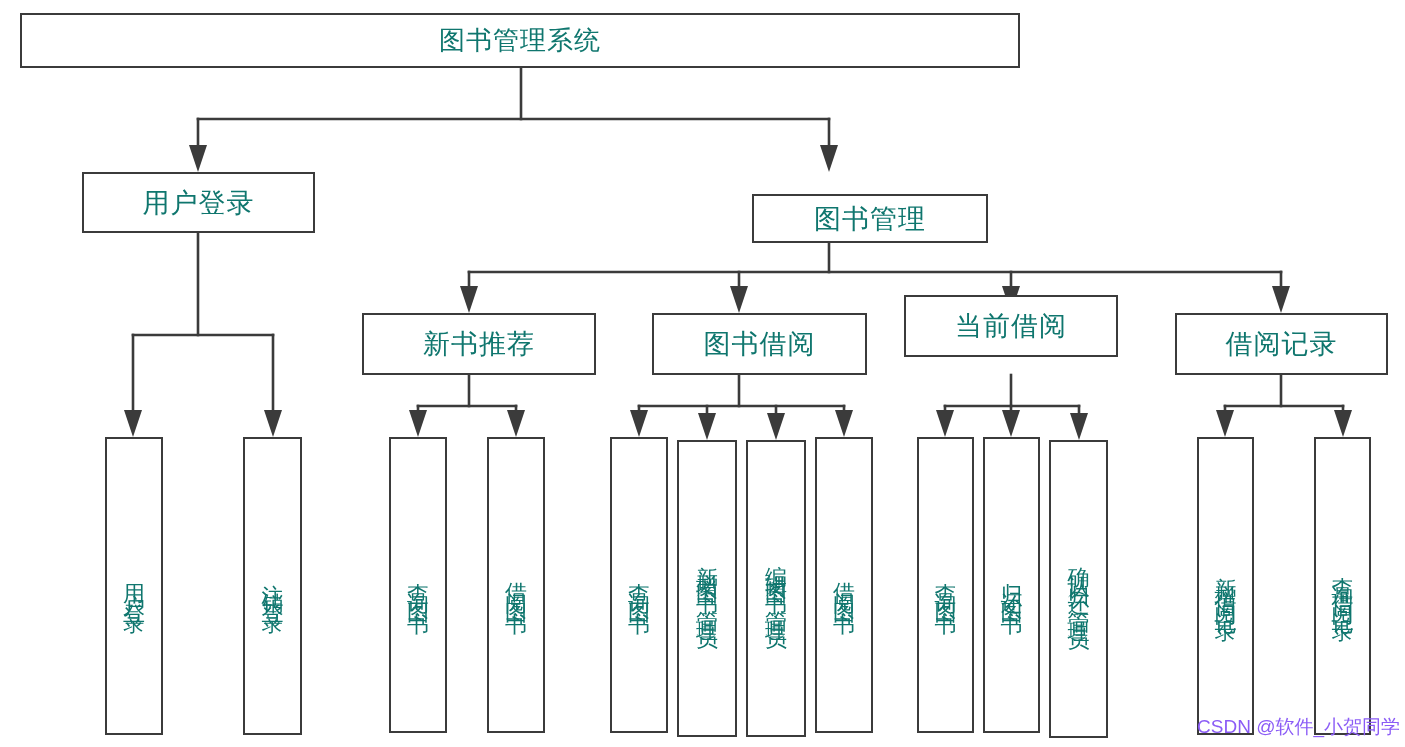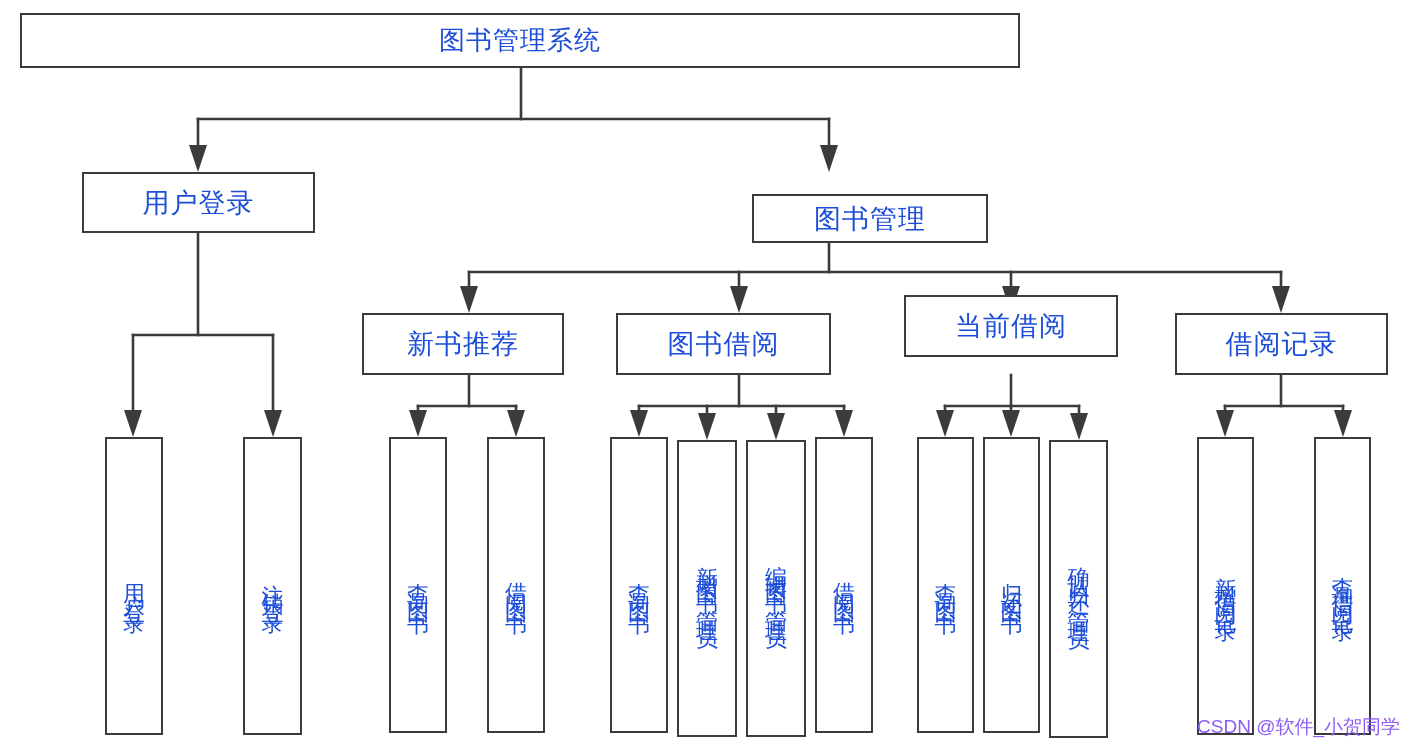--- a/index.html
+++ b/index.html
@@ -24,21 +24,21 @@
   }
   #connectors polygon {
     fill: #3b3b3b;
     stroke: none;
   }
   .box {
     position: absolute;
     box-sizing: border-box;
     border: 2.5px solid #3b3b3b;
     background: #ffffff;
-    color: #1d4ed8;
+    color: #0f766e;
     display: flex;
     align-items: center;
     justify-content: center;
     text-align: center;
   }
   .root-box { font-size: 26px; letter-spacing: 1px; }
   .h-box { font-size: 27px; letter-spacing: 1px; }
   .v-box {
     writing-mode: vertical-rl;
     text-orientation: mixed;
@@ -138,22 +138,22 @@
       <line x1="1343" y1="406" x2="1343" y2="417"></line>
       <polygon points="1334,410 1352,410 1343,437"></polygon>
     </g>
   </svg>
 
   <div class="box root-box" style="left:20px; top:13px; width:1000px; height:55px;">图书管理系统</div>
 
   <div class="box h-box" style="left:82px; top:172px; width:233px; height:61px;">用户登录</div>
   <div class="box h-box" style="left:752px; top:172px; width:236px; height:49px;margin-top:22px;">图书管理</div>
 
-  <div class="box h-box" style="left:362px; top:313px; width:202px; height:62px;">新书推荐</div>
-  <div class="box h-box" style="left:616px; top:313px; width:215px; height:62px;">图书借阅</div>
+  <div class="box h-box" style="left:362px; top:313px; width:234px; height:62px;">新书推荐</div>
+  <div class="box h-box" style="left:652px; top:313px; width:215px; height:62px;">图书借阅</div>
   <div class="box h-box" style="left:904px; top:295px; width:214px; height:62px;">当前借阅</div>
   <div class="box h-box" style="left:1175px; top:313px; width:213px; height:62px;">借阅记录</div>
 
   <div class="box v-box" style="left:105px; top:437px; width:58px; height:298px;">用户登录</div>
   <div class="box v-box" style="left:243px; top:437px; width:59px; height:298px;">注销登录</div>
 
   <div class="box v-box" style="left:389px; top:437px; width:58px; height:296px;">查询图书</div>
   <div class="box v-box" style="left:487px; top:437px; width:58px; height:296px;">借阅图书</div>
 
   <div class="box v-box" style="left:610px; top:437px; width:58px; height:296px;">查询图书</div>

